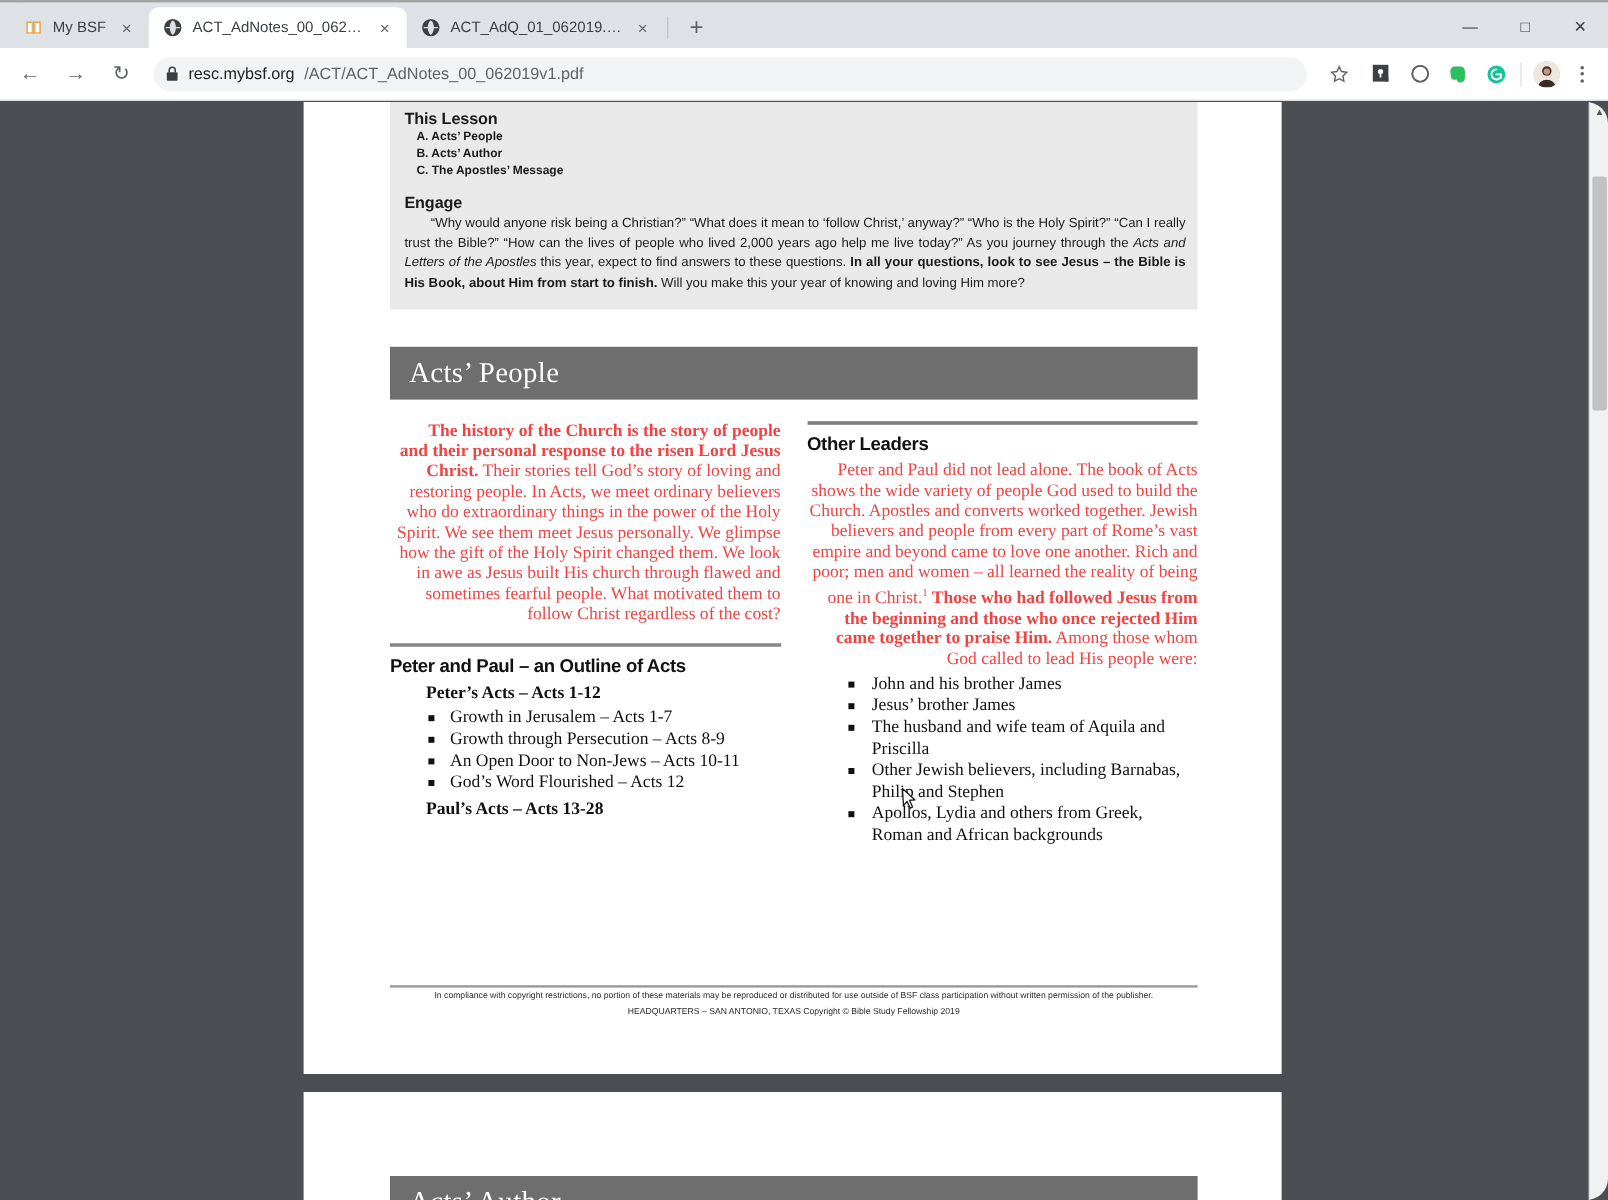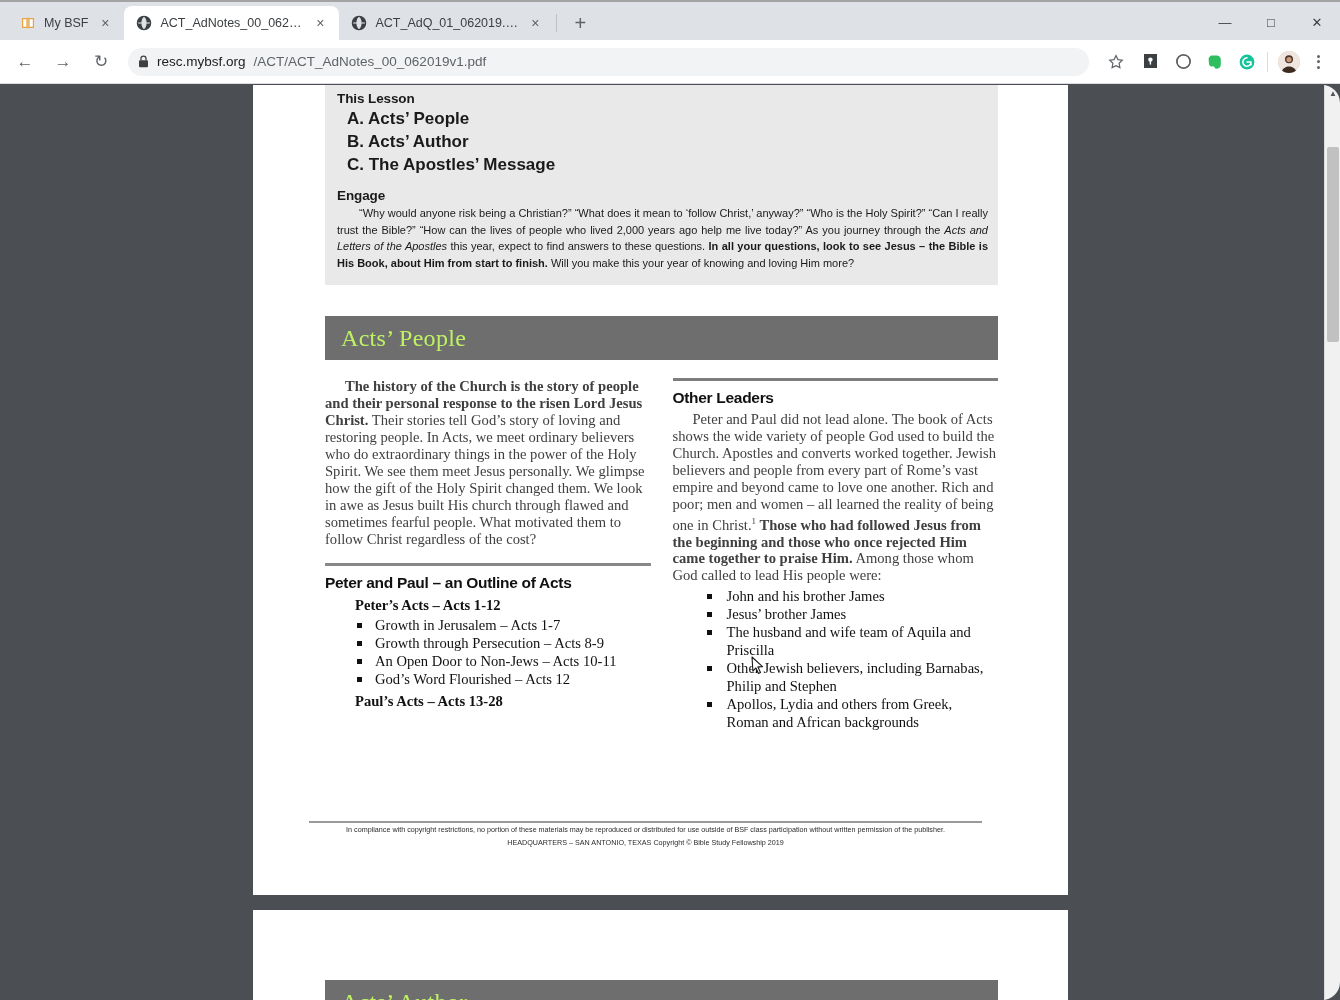--- a/index.html
+++ b/index.html
@@ -130,21 +130,21 @@
     width: 673px;
     margin-left: 72px;
   }
   .gb-h {
     font-family: "Liberation Sans", sans-serif;
     font-weight: bold; font-size: 13.5px; color: #1a1a1a;
     letter-spacing: -0.1px;
   }
   .gb-li {
     font-family: "Liberation Sans", sans-serif;
-    font-weight: bold; font-size: 17px; color: #1a1a1a;
+    font-weight: bold; font-size: 10px; color: #1a1a1a;
     margin-top: 3px; padding-left: 10px;
   }
   .gb-eng { margin-top: 13px; }
   .gb-body {
     font-family: "Liberation Sans", sans-serif;
     font-size: 11px; line-height: 16.6px; color: #1a1a1a;
     margin-top: 2px; text-align: justify;
   }
   .gb-body .ind { display:inline-block; width:22px; }
   .gb-body i { font-style: italic; }
@@ -152,41 +152,41 @@
 
   
   .banner {
     margin-left: 72px; width: 673px; height: 44px;
     background: #6e6e6e;
     display: flex; align-items: center;
     padding-left: 16px;
   }
   .banner span {
     font-family: "Liberation Serif", serif;
-    color: #bef264; font-size: 24px; letter-spacing: 0.3px;
+    color: #ffffff; font-size: 24px; letter-spacing: 0.3px;
   }
 
   .cols {
     margin-left: 72px; width: 673px;
     display: flex; gap: 22px; margin-top: 18px;
   }
   .col { width: 326px; }
 
   .rule { height: 3px; background: #888888; width: 100%; }
   .rule.thin { height: 3px; background: #7d7d7d; }
 
   .h-sans {
     font-family: "Liberation Sans", sans-serif;
     font-weight: bold; font-size: 15.5px; color: #111;
     margin-top: 8px; letter-spacing: -0.3px;
   }
   .p-serif {
     font-family: "Liberation Serif", serif;
-    font-size: 14.6px; line-height: 16.9px; color: #404040;
-    margin-top: 4px; text-align: left;
+    font-size: 14.6px; line-height: 16.9px; color: #ef4444;
+    margin-top: 4px; text-align: right;
   }
   .p-serif .ind { display:inline-block; width:20px; }
   .p-serif b { font-weight: bold; }
   .p-serif sup { font-size: 9px; vertical-align: super; }
 
   .subh {
     font-family: "Liberation Serif", serif;
     font-weight: bold; font-size: 14.6px; color: #111;
     margin-top: 5px; padding-left: 30px;
   }
@@ -197,21 +197,21 @@
     position: relative; padding-left: 50px; margin-bottom: 0px;
   }
   ul.bl.r li { padding-left: 54px; }
   ul.bl li::before {
     content: ""; position: absolute; left: 32px; top: 7px;
     width: 5px; height: 5px; background: #111;
   }
   ul.bl.r li::before { left: 34px; }
 
   .footer {
-    position: absolute; left: 56px; bottom: 0px; width: 673px; margin-top: 14px;
+    position: absolute; left: 72px; bottom: 0px; width: 673px; margin-top: 14px;
   }
   .footer .fr { height: 2px; background: #9a9a9a; }
   .footer p {
     font-family: "Liberation Sans", sans-serif;
     font-size: 7.2px; color: #2b2b2b; line-height: 10.5px;
     text-align: center; margin-top: 2px;
   }
 
   .cursor {
     position: absolute; left: 498px; top: 571px; width: 14px; height: 20px;

